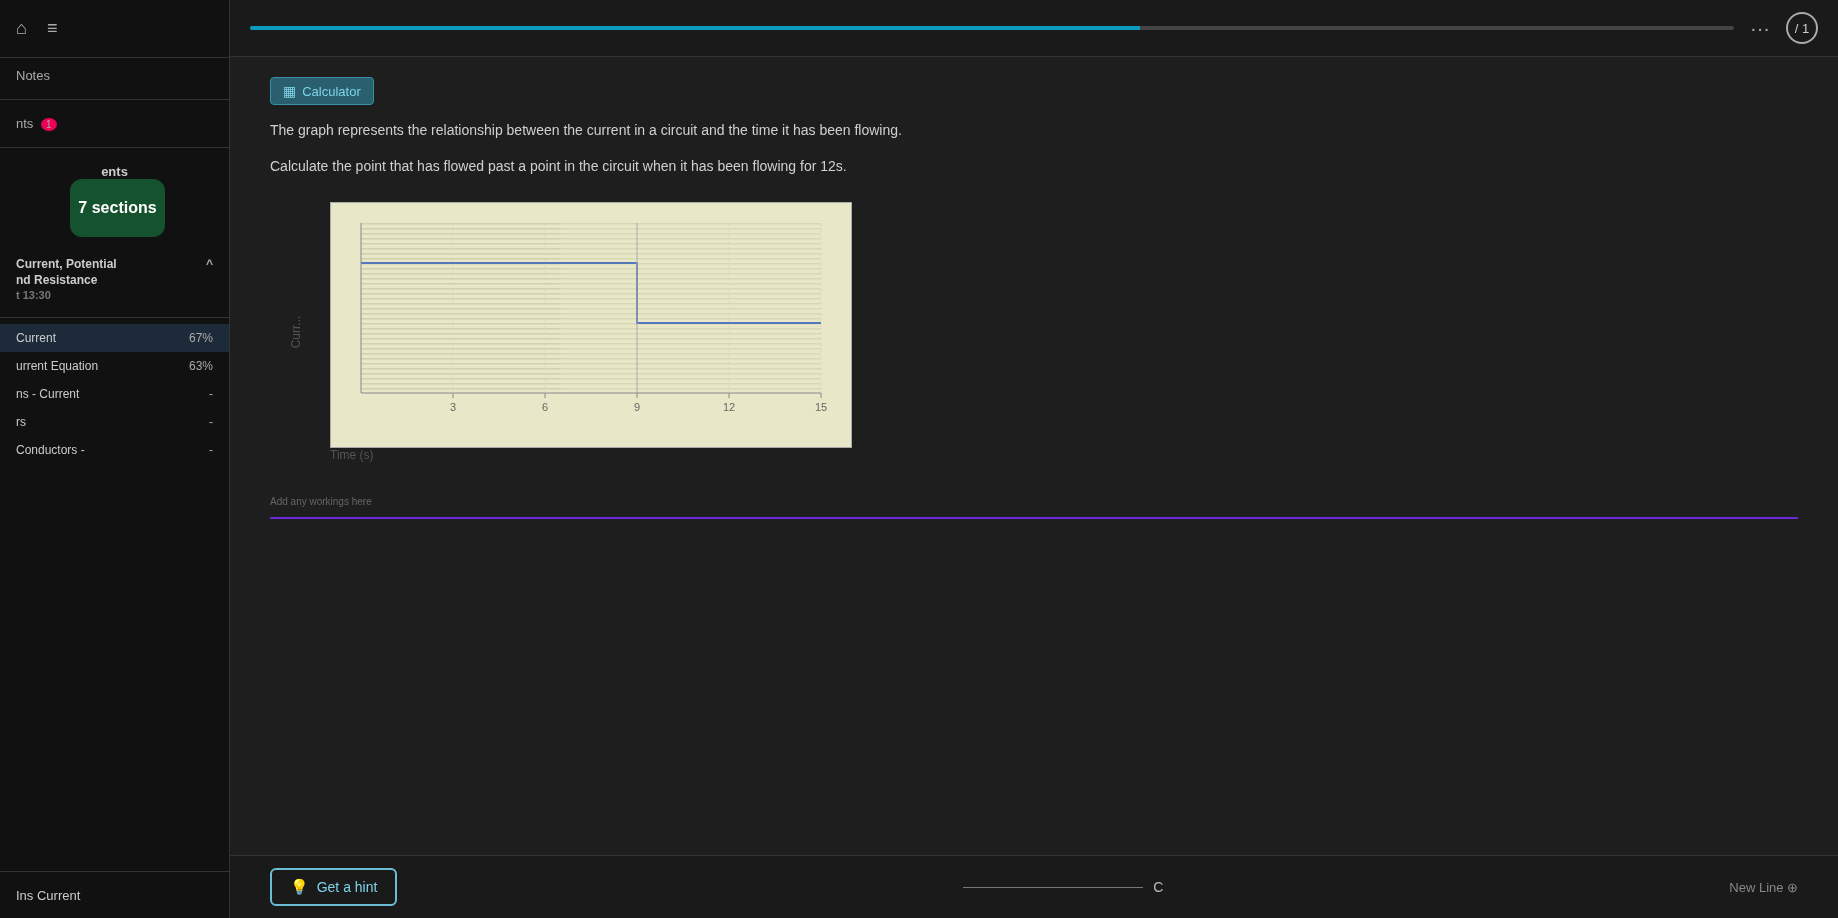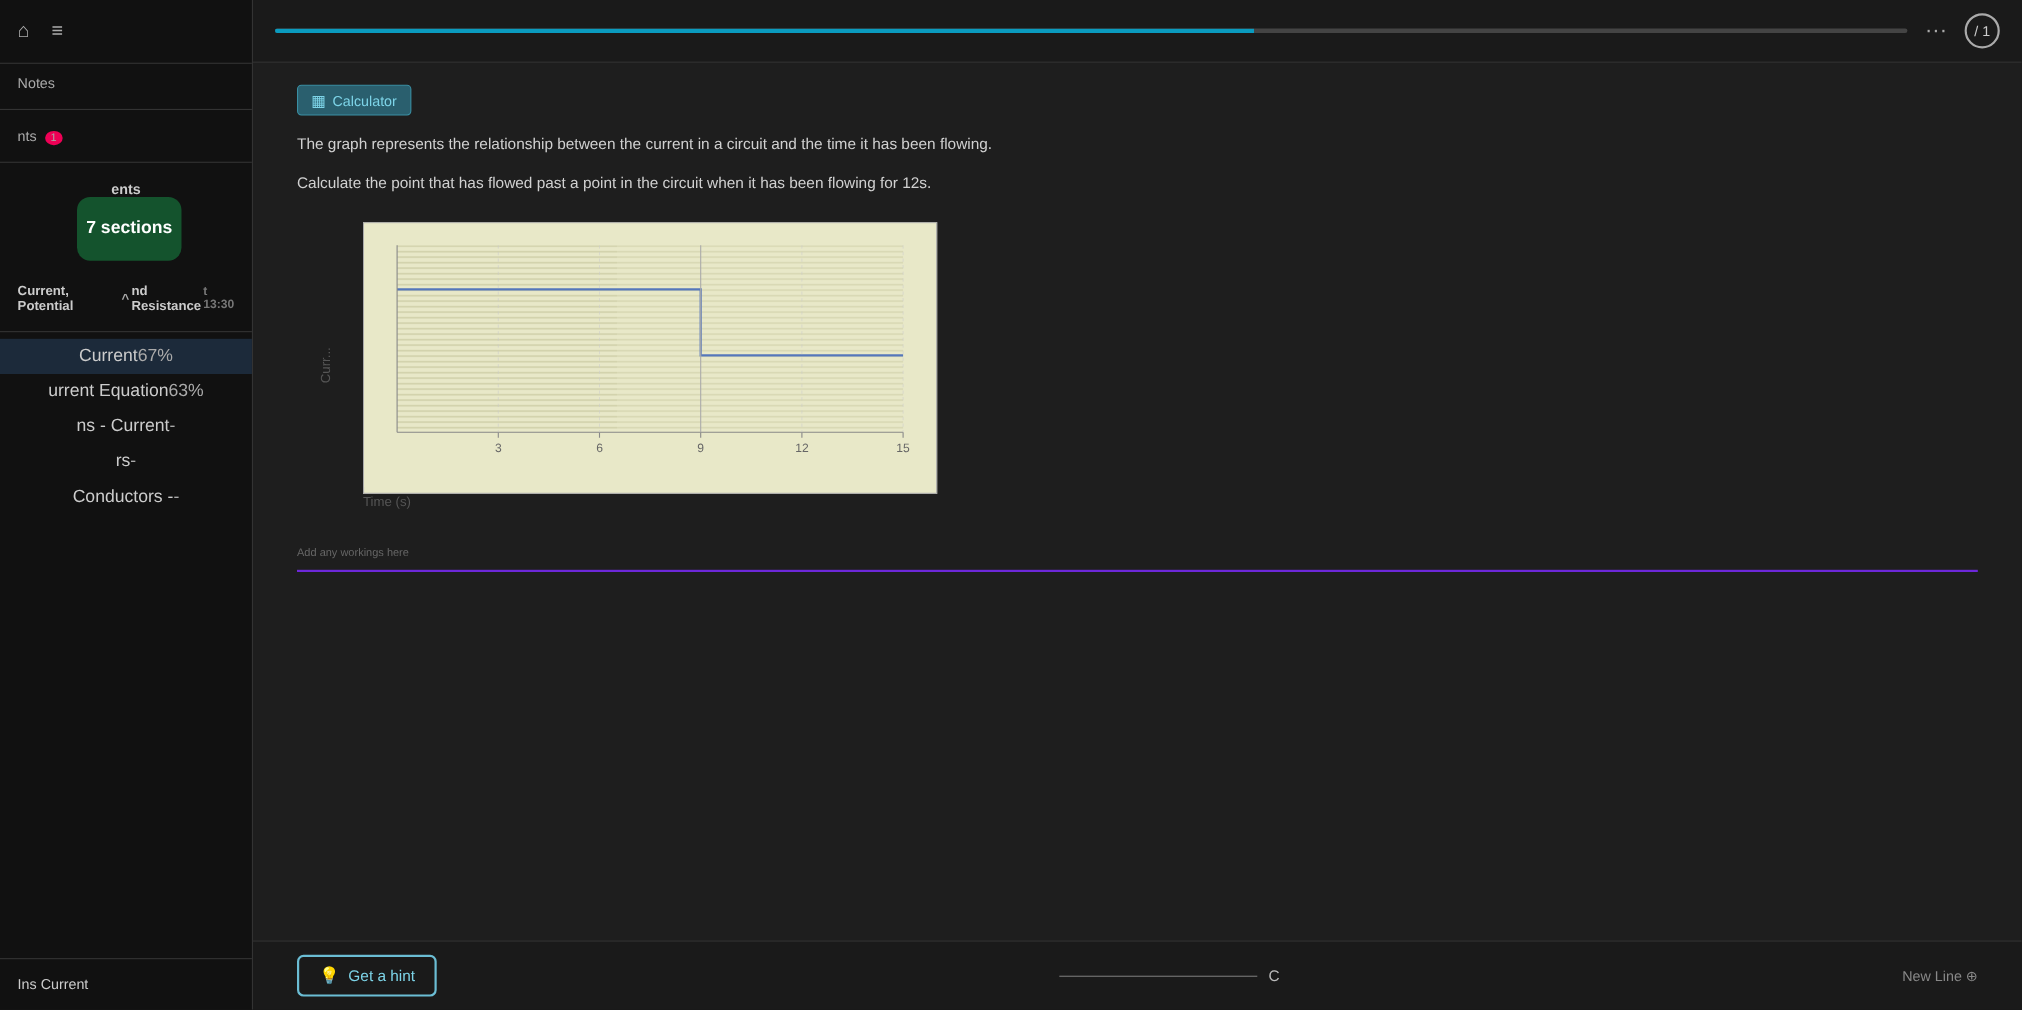--- a/index.html
+++ b/index.html
@@ -62,24 +62,24 @@
       color: #ccc;
       font-weight: 600;
       display: flex;
       align-items: center;
       justify-content: space-between;
       flex-direction: column;
     }
 
     .sidebar-item-row {
       display: flex;
-      justify-content: center;
+      justify-content: space-between;
       align-items: center;
       padding: 7px 16px;
-      font-size: 16px;
+      font-size: 12px;
       color: #bbb;
       cursor: pointer;
     }
 
     .sidebar-item-name { color: #ccc; }
     .sidebar-item-pct { color: #aaa; }
 
     .sidebar-item-row.active { background: #1c2a3a; }
     .sidebar-item-row.dash { color: #777; }
 
@@ -282,21 +282,21 @@
     <span style="background:#e05; border-radius:50%;padding:1px 5px;font-size:10px;margin-left:4px;">1</span>
   </div>
 
   <div class="sidebar-divider"></div>
 
   <div class="sidebar-section-title">
     <span>ents</span>
     <span class="sidebar-badge">7 sections</span>
   </div>
 
-  <div class="sidebar-section-title" style="flex-direction:row;align-items:center;gap:2px;">
+  <div class="sidebar-section-title" style="flex-direction:column;align-items:flex-start;gap:2px;">
     <div style="display:flex;align-items:center;justify-content:space-between;width:100%;">
       <span style="font-size:12px;color:#ccc;">Current, Potential</span>
       <span style="font-size:12px;color:#aaa;">^</span>
     </div>
     <span style="font-size:12px;color:#ccc;">nd Resistance</span>
     <span style="font-size:11px;color:#777;">t 13:30</span>
   </div>
 
   <div class="sidebar-divider"></div>
 

